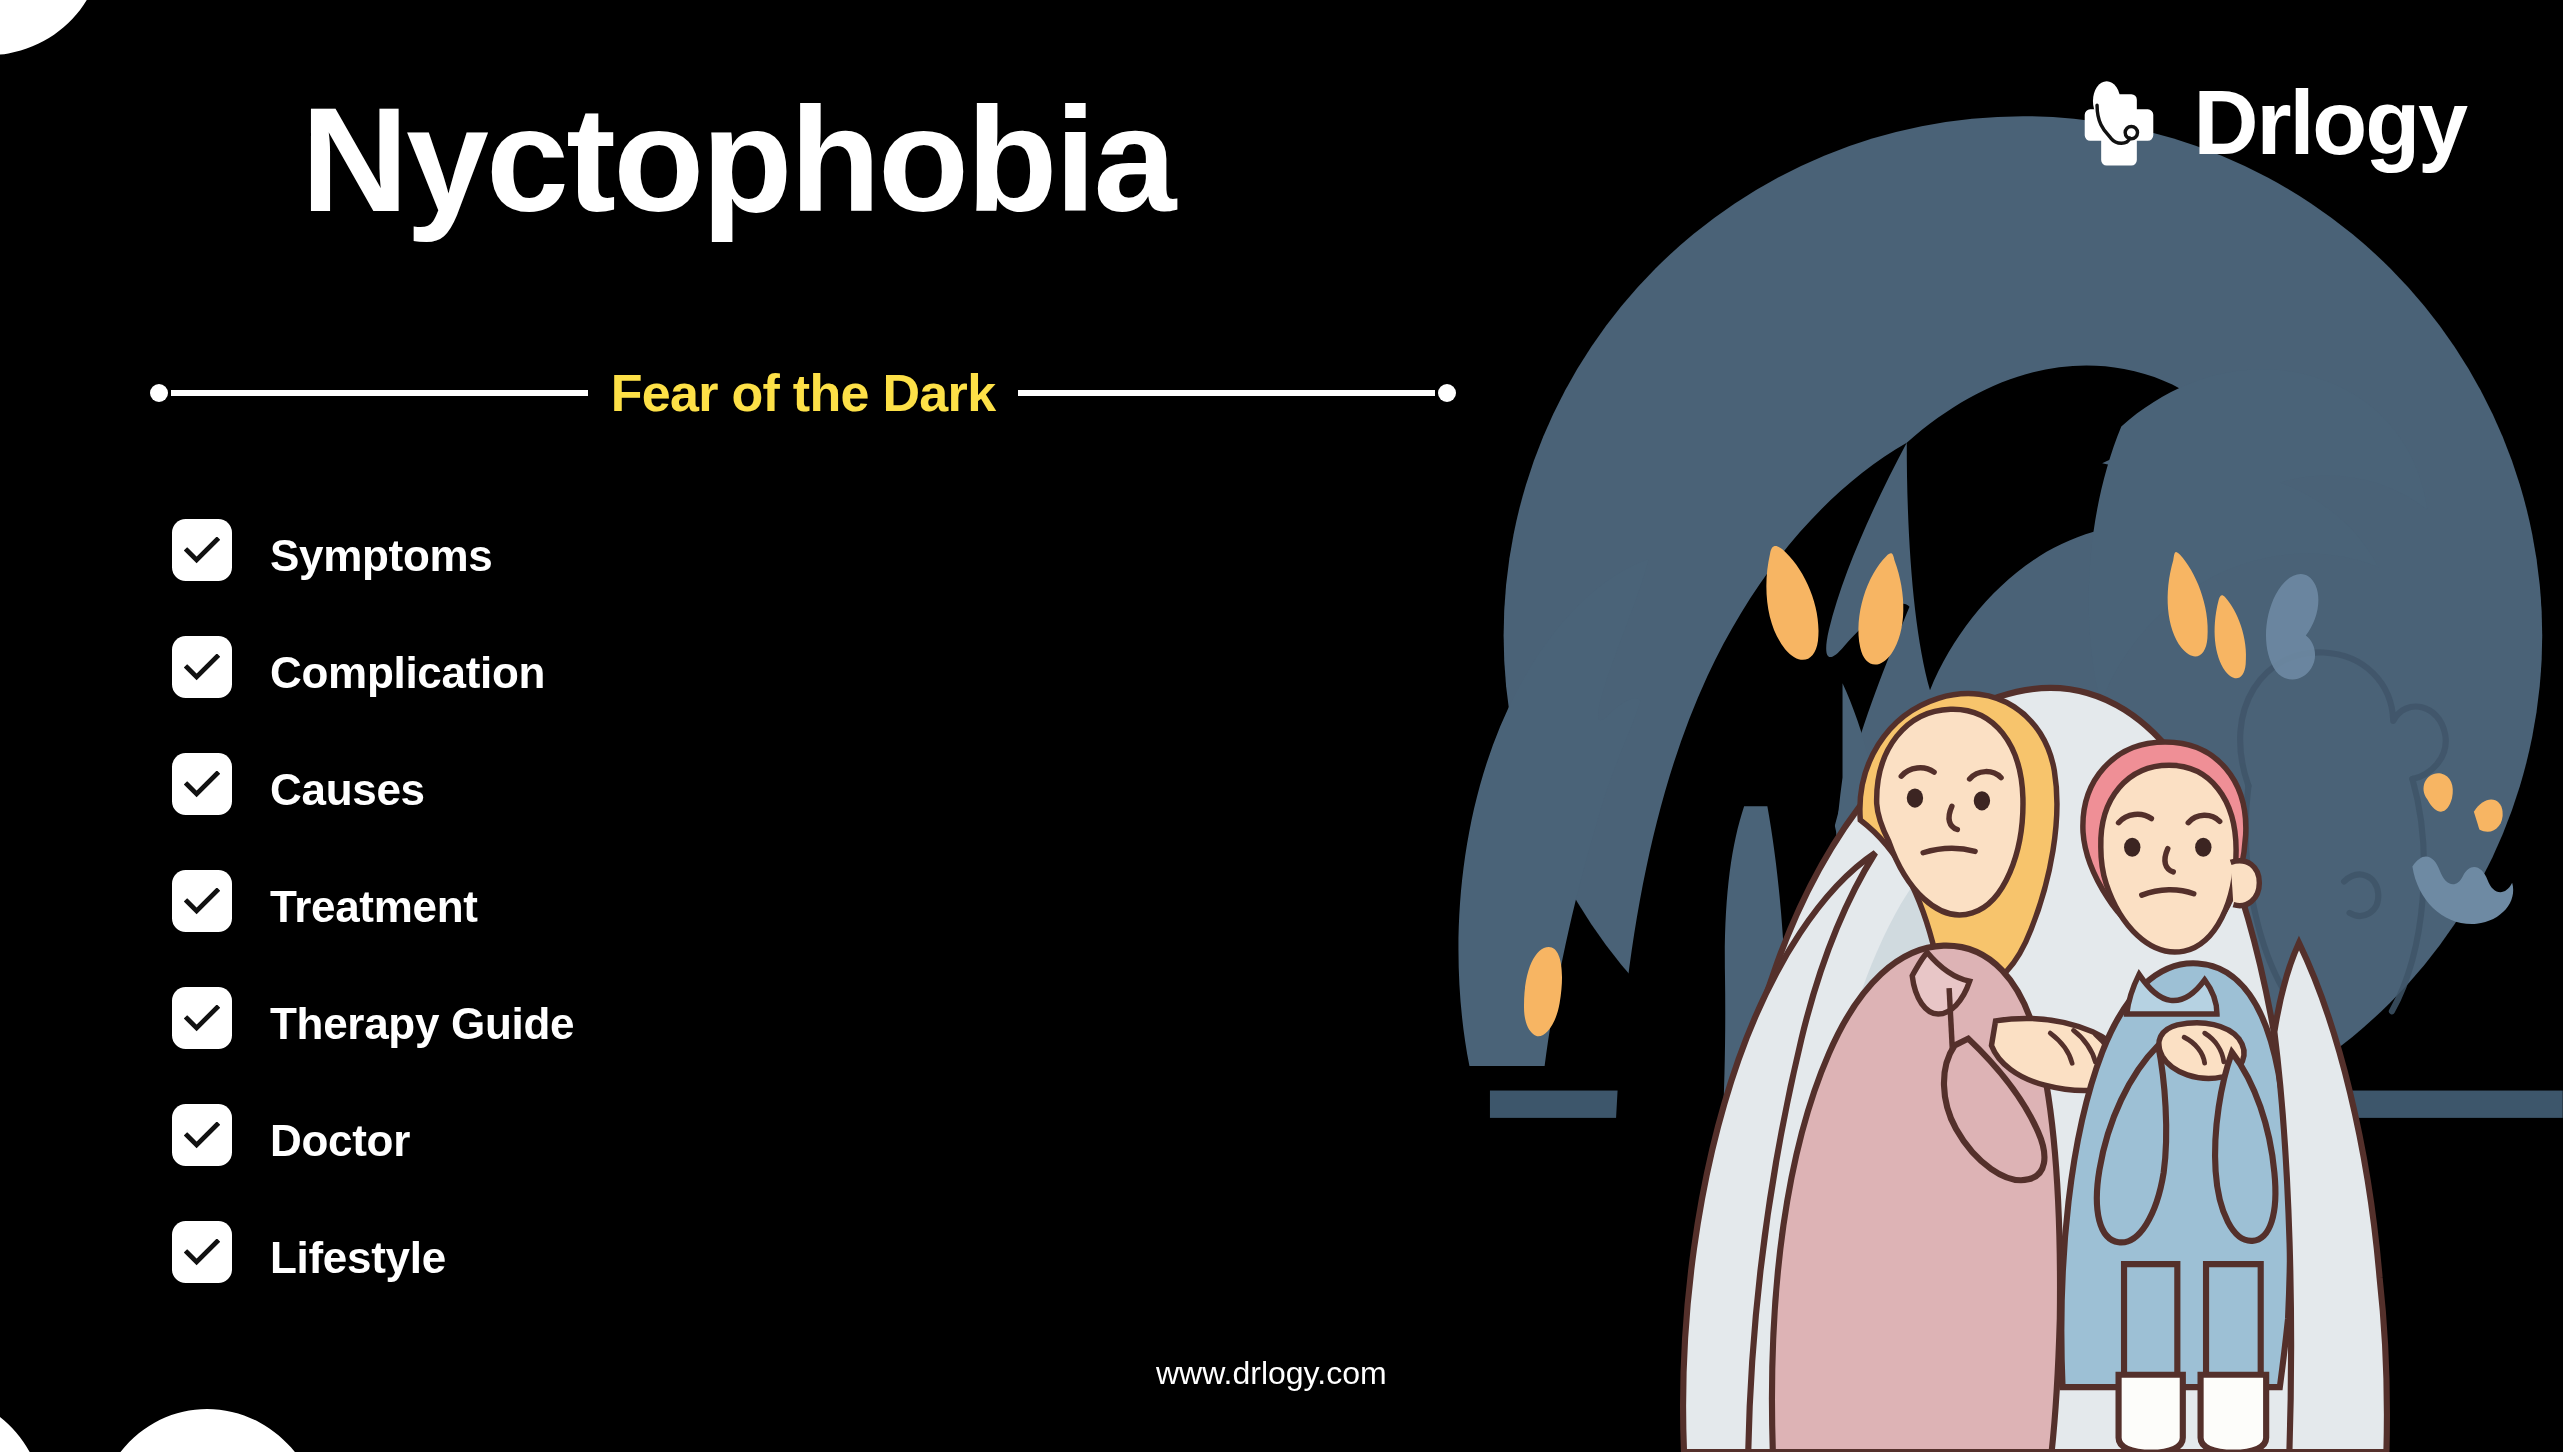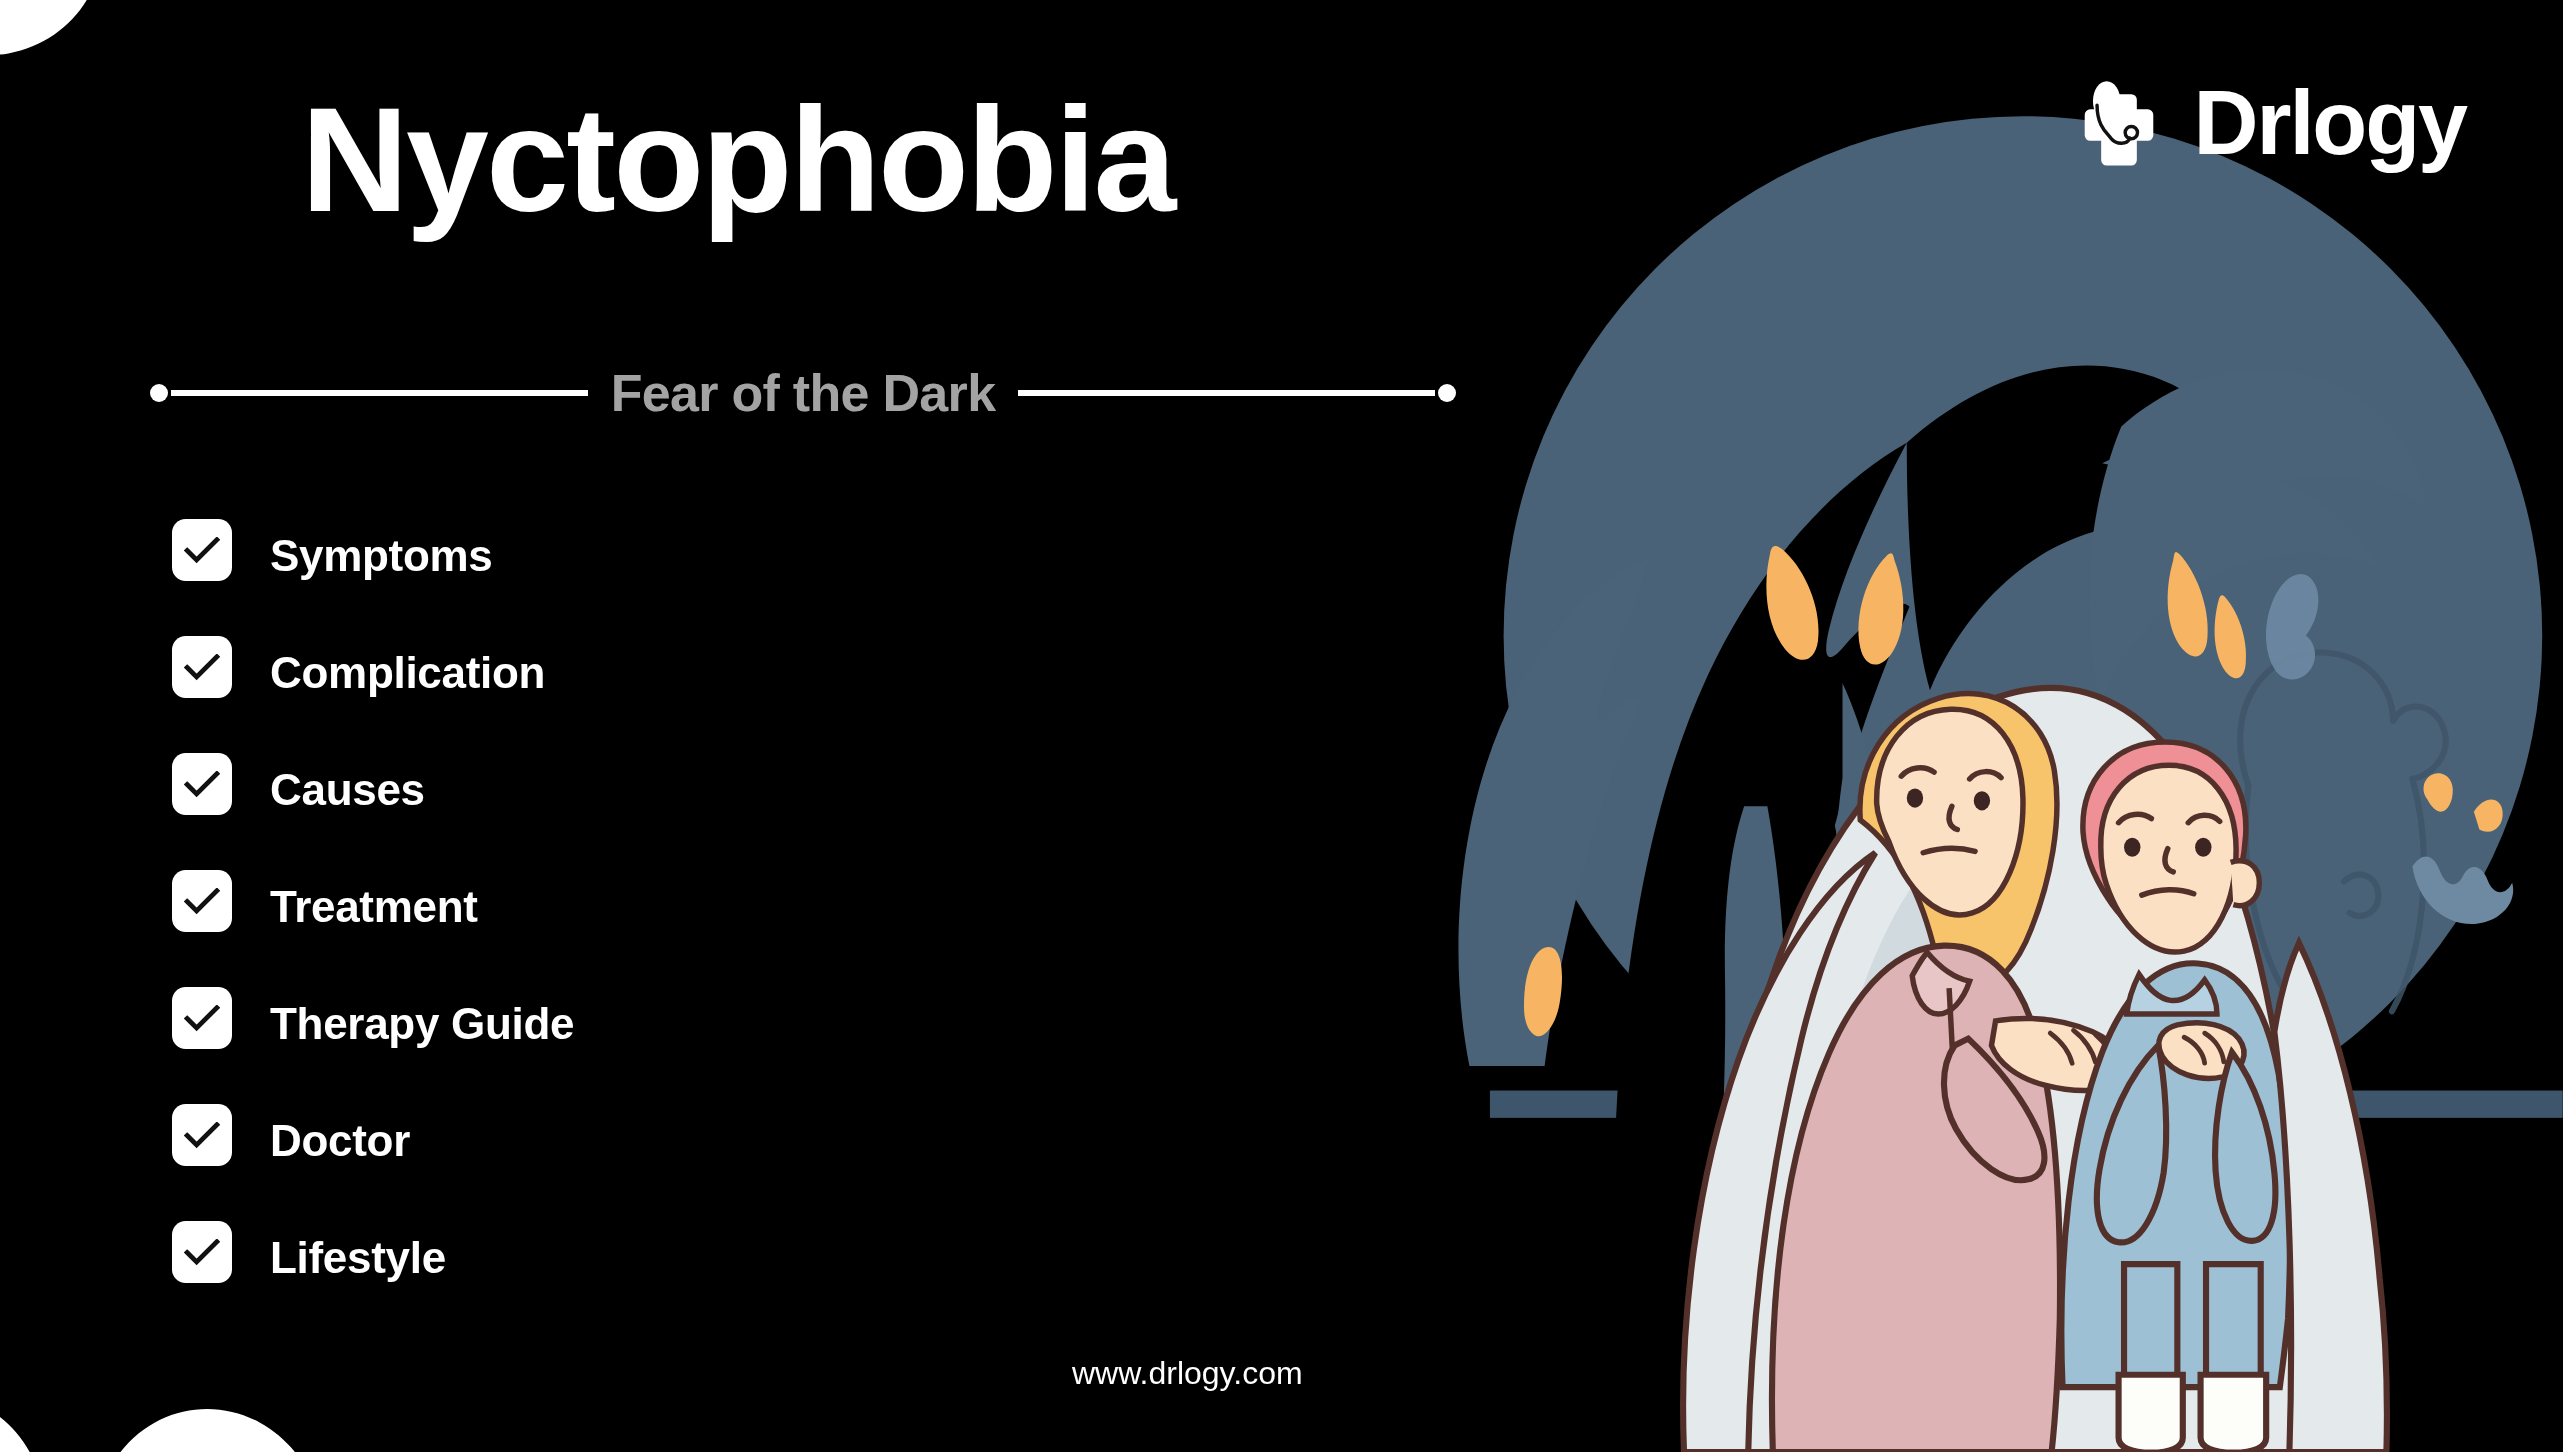--- a/index.html
+++ b/index.html
@@ -61,21 +61,21 @@
     width:18px; height:18px; border-radius:50%;
     background:#ffffff; top:50%;
   }
   .sub-line.left::before { left:-2.7px; transform:translate(-100%,-50%); }
   .sub-line.right::before { right:-2.7px; transform:translate(100%,-50%); }
   .sub-text {
     flex:0 0 auto;
     padding:0 23px;
     font-size:52px;
     font-weight:700;
-    color:#a3a3a3;
+    color:#fde047;
     white-space:nowrap;
     letter-spacing:-0.7px;
   }
 
   
   .checklist {
     position:absolute;
     left:172px; top:519px;
     width:1025px;
   }
@@ -98,21 +98,21 @@
     font-size:44px;
     font-weight:700;
     color:#ffffff;
     white-space:nowrap;
     letter-spacing:-0.3px;
   }
 
   
   .footer-url {
     position:absolute;
-    left:1072px; top:1355px;
+    left:1156px; top:1355px;
     font-size:32px;
     font-weight:400;
     color:#ffffff;
     white-space:nowrap;
   }
 
   
   .brand {
     position:absolute;
     right:97px; top:75px;

